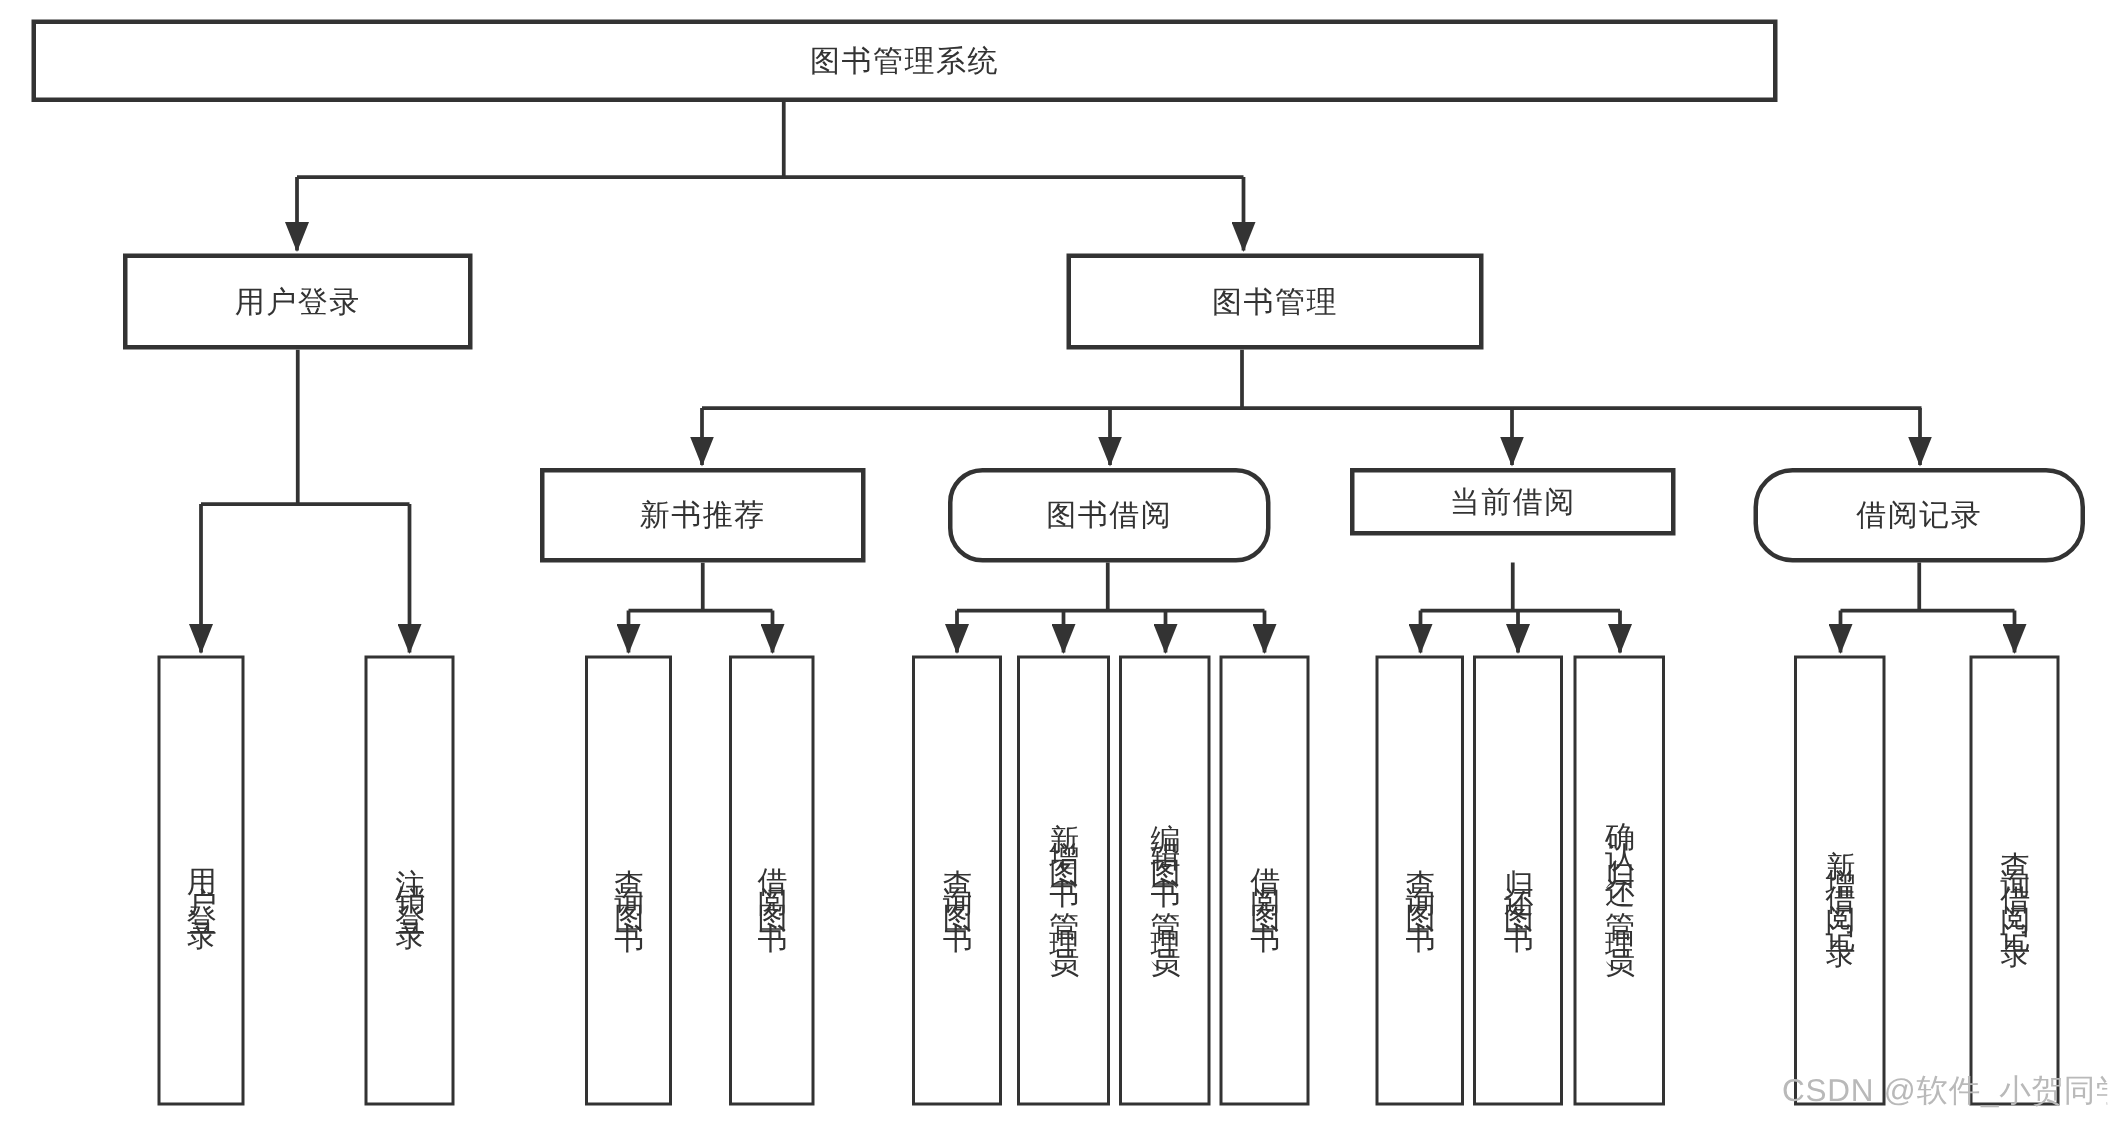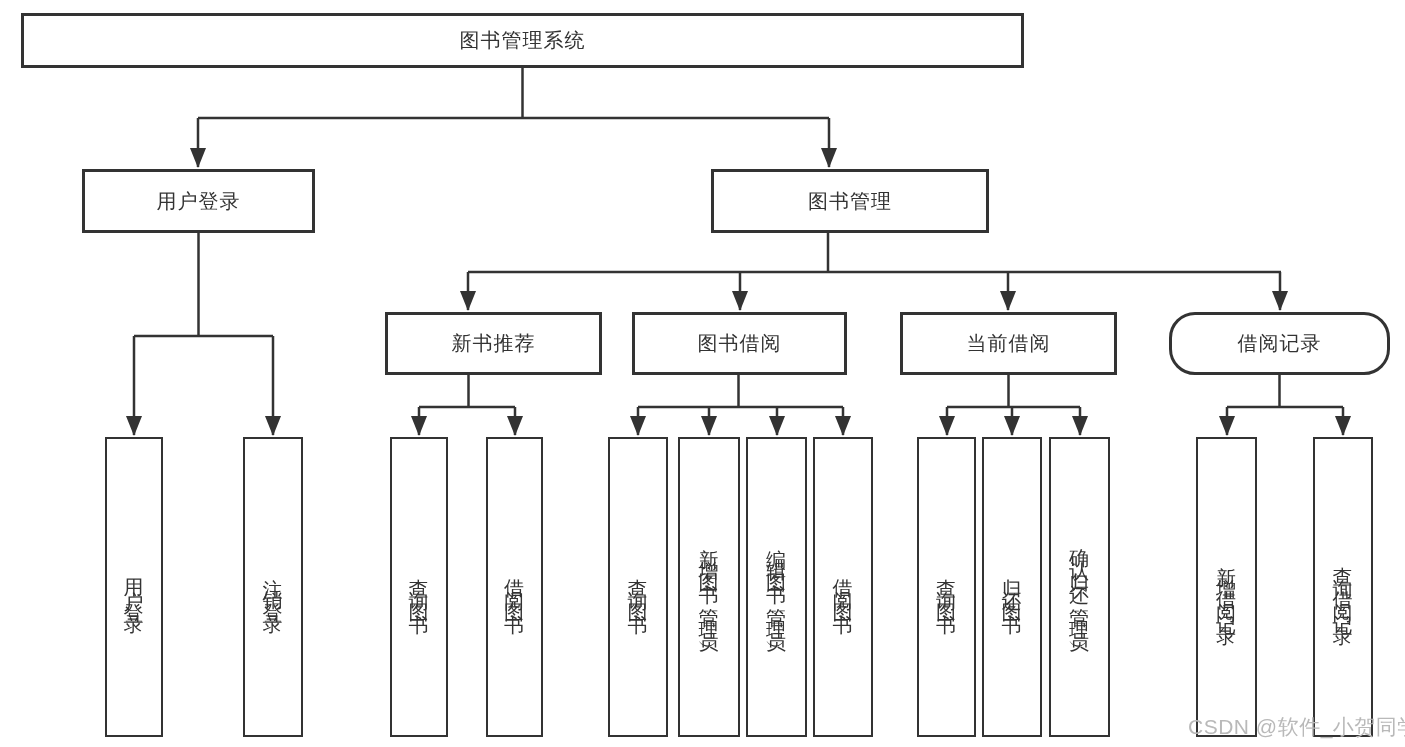--- a/index.html
+++ b/index.html
@@ -38,26 +38,26 @@
     border-width: 2.5px;
   }
   .vtext {
     writing-mode: vertical-rl;
     text-orientation: mixed;
     letter-spacing: 12px;
     line-height: 1;
     white-space: nowrap;
   }
   
-  .n-root           { left: 21px;   top: 13px;  width: 1003px; height: 55px; }
+  .n-root           { left: 21px;   top: 13px;  width: 1164px; height: 55px; }
   .n-user-login     { left: 82px;   top: 169px; width: 233px;  height: 64px; }
   .n-book-mgmt      { left: 711px;  top: 169px; width: 278px;  height: 64px; }
-  .n-new-book-rec   { left: 360px;  top: 312px; width: 217px;  height: 63px; margin-left: 25px; }
-  .n-book-borrow    { left: 632px;  top: 312px; width: 215px;  height: 63px; }
-  .n-current-borrow { left: 900px;  top: 312px; width: 217px;  height: 63px; }
+  .n-new-book-rec   { left: 360px;  top: 312px; width: 217px;  height: 63px; }
+  .n-book-borrow    { left: 632px;  top: 312px; width: 215px;  height: 63px; border-radius: 23px; }
+  .n-current-borrow { left: 900px;  top: 312px; width: 217px;  height: 45px; }
   .n-borrow-records { left: 1169px; top: 312px; width: 221px;  height: 63px; border-radius: 26px; }
   .l-ul-login       { left: 105px;  top: 437px; width: 58px; height: 300px; }
   .l-ul-logout      { left: 243px;  top: 437px; width: 60px; height: 300px; }
   .l-nbr-query      { left: 390px;  top: 437px; width: 58px; height: 300px; }
   .l-nbr-borrow     { left: 486px;  top: 437px; width: 57px; height: 300px; }
   .l-bb-query       { left: 608px;  top: 437px; width: 60px; height: 300px; }
   .l-bb-add         { left: 678px;  top: 437px; width: 62px; height: 300px; }
   .l-bb-edit        { left: 746px;  top: 437px; width: 61px; height: 300px; }
   .l-bb-borrow      { left: 813px;  top: 437px; width: 60px; height: 300px; }
   .l-cb-query       { left: 917px;  top: 437px; width: 59px; height: 300px; }

